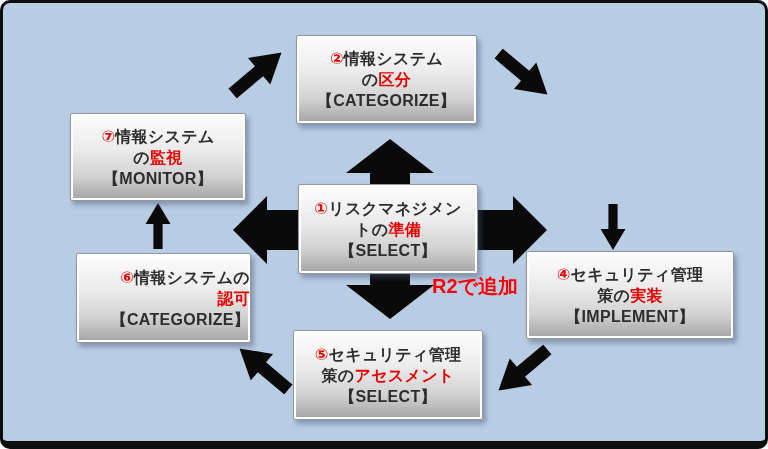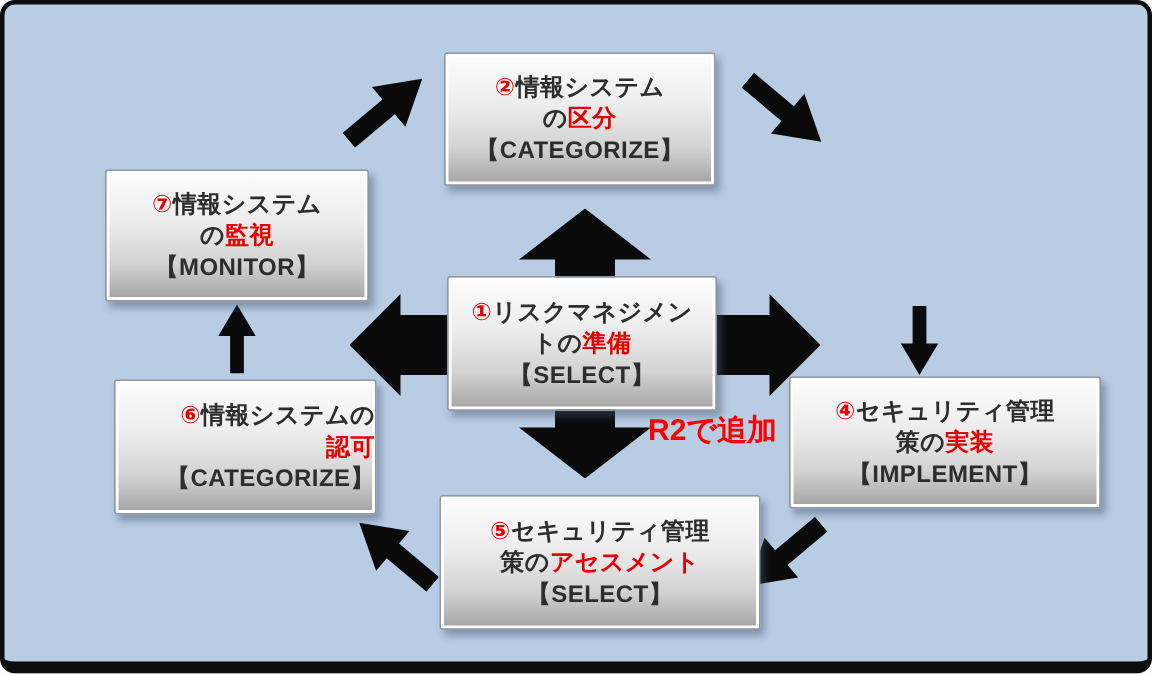--- a/index.html
+++ b/index.html
@@ -94,21 +94,21 @@
       <div class="line"><span style="color: rgb(45, 45, 45);">【CATEGORIZE】</span></div>
     </div>
 
 
   <div class="box" style="left:523px;top:248px;width:208px;height:88px;">
       <div class="line"><span style="color: rgb(230, 0, 0);">④</span><span style="color: rgb(45, 45, 45);">セキュリティ管理</span></div>
       <div class="line"><span style="color: rgb(45, 45, 45);">策の</span><span style="color: rgb(230, 0, 0);">実装</span></div>
       <div class="line"><span style="color: rgb(45, 45, 45);">【IMPLEMENT】</span></div>
     </div>
 
-  <div class="box" style="left:290px;top:327px;width:214px;height:90px;">
+  <div class="box" style="left:290px;top:327px;width:190px;height:90px;">
       <div class="line"><span style="color: rgb(230, 0, 0);">⑤</span><span style="color: rgb(45, 45, 45);">セキュリティ管理</span></div>
       <div class="line"><span style="color: rgb(45, 45, 45);">策の</span><span style="color: rgb(230, 0, 0);">アセスメント</span></div>
       <div class="line"><span style="color: rgb(45, 45, 45);">【SELECT】</span></div>
     </div>
 
   <div class="box" style="left:73px;top:250px;width:175px;height:90px;align-items:flex-end;">
       <div class="line"><span style="color: rgb(230, 0, 0);">⑥</span><span style="color: rgb(45, 45, 45);">情報システムの</span></div>
       <div class="line"><span style="color: rgb(230, 0, 0);">認可</span></div>
       <div class="line"><span style="color: rgb(45, 45, 45);">【CATEGORIZE】</span></div>
     </div>

